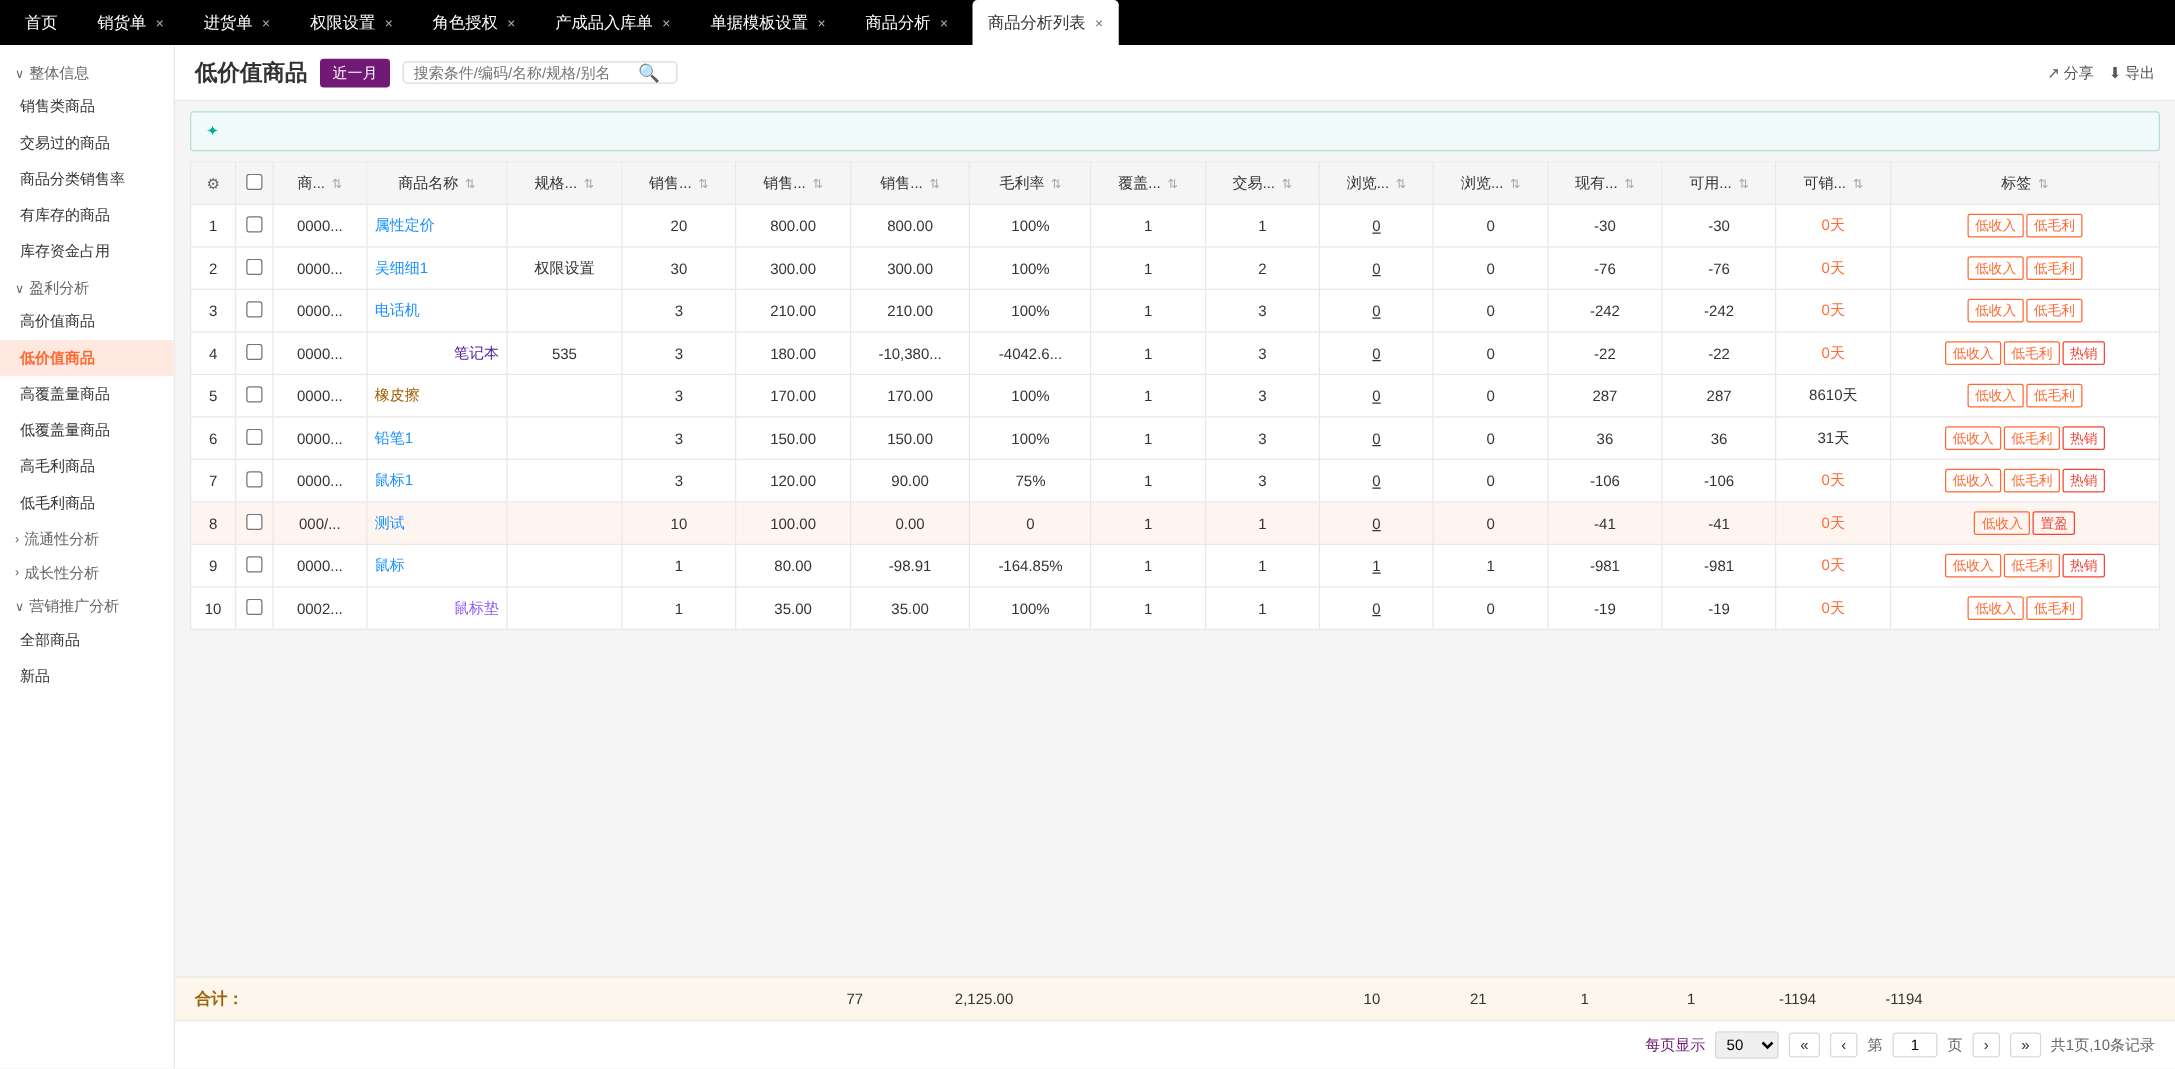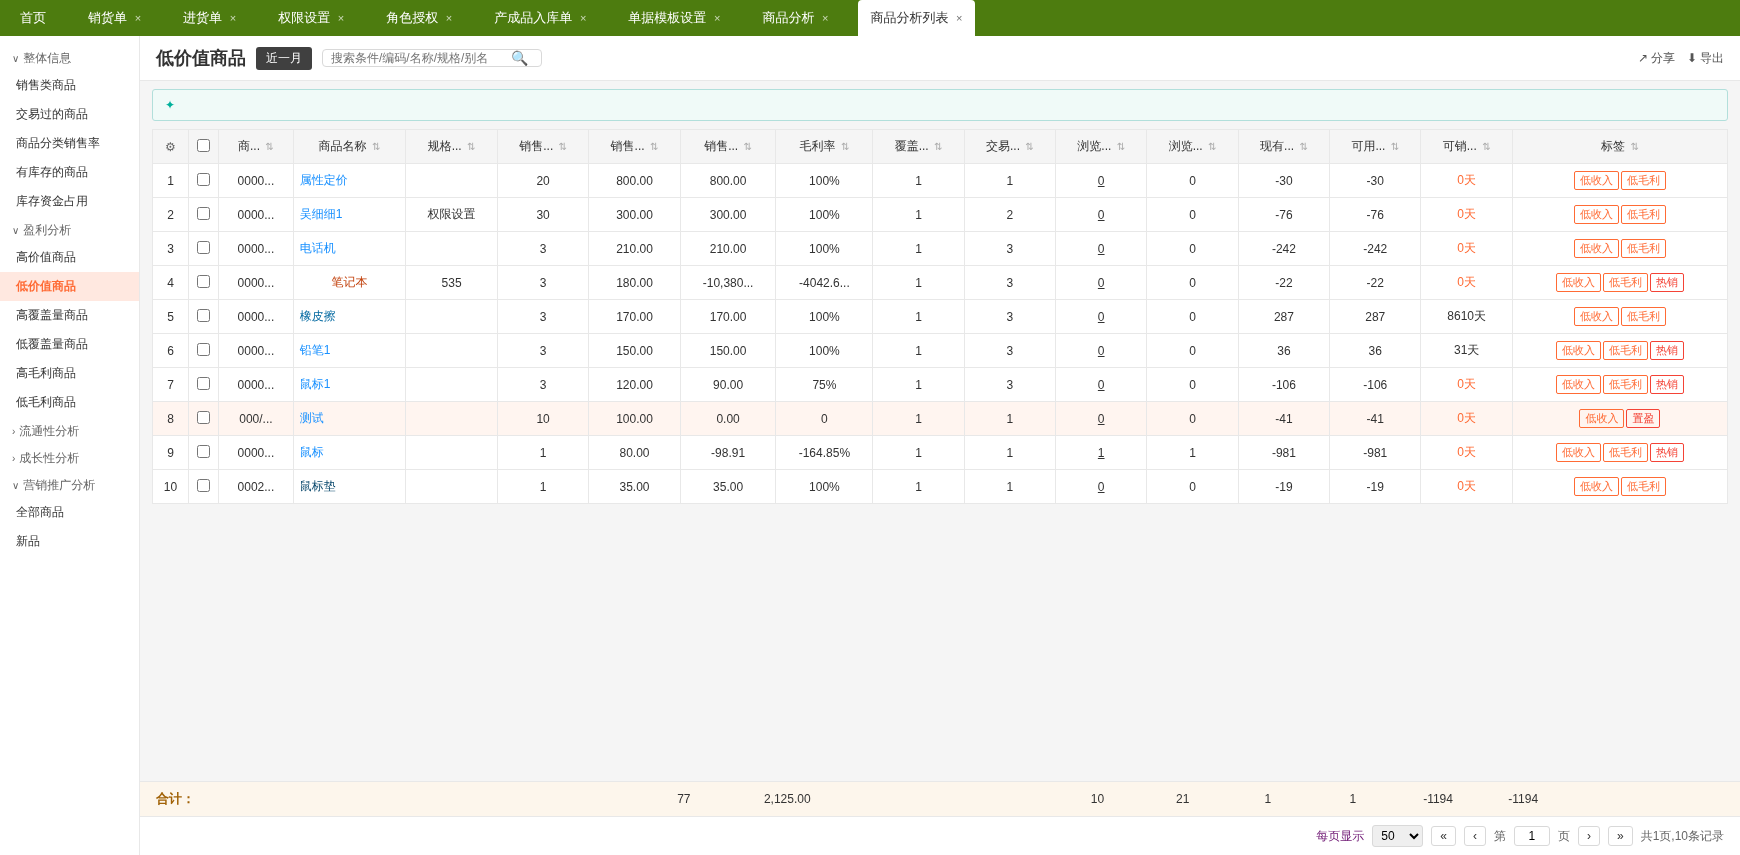--- a/index.html
+++ b/index.html
@@ -1,40 +1,40 @@
 <!DOCTYPE html>
 <html><head>
   <meta charset="utf-8">
   <style>
     * { box-sizing: border-box; margin: 0; padding: 0; }
     body { font-family: 'Microsoft YaHei', Arial, sans-serif; font-size: 12px; background: #f5f5f5; color: #333; height: 855px; overflow: hidden; display: flex; flex-direction: column; }
 
     
-    .top-nav { background: #4d7c0f; display: flex; align-items: center; height: 36px; padding: 0 8px; gap: 18px; flex-shrink: 0; }
+    .top-nav { background: #000000; display: flex; align-items: center; height: 36px; padding: 0 8px; gap: 8px; flex-shrink: 0; }
     .nav-item { color: #fff; padding: 0 12px; height: 36px; line-height: 36px; cursor: pointer; font-size: 13px; white-space: nowrap; }
     .nav-item.active { background: #fff; color: #333; border-radius: 4px 4px 0 0; }
     .nav-item .close-x { margin-left: 4px; opacity: 0.7; font-size: 11px; }
 
     
     .main-layout { display: flex; flex: 1; overflow: hidden; }
 
     
     .sidebar { width: 140px; background: #fff; border-right: 1px solid #e8e8e8; overflow-y: auto; flex-shrink: 0; padding: 8px 0; }
     .sidebar-group-title { font-size: 12px; color: #666; padding: 6px 12px 4px; display: flex; align-items: center; gap: 4px; }
     .sidebar-group-title .collapse-icon { font-size: 10px; cursor: pointer; }
     .sidebar-item { padding: 6px 16px; cursor: pointer; color: #333; font-size: 12px; }
     .sidebar-item.active { background: #ffe8e0; color: #ff6b35; font-weight: bold; }
 
     
     .content-area { flex: 1; display: flex; flex-direction: column; overflow: hidden; background: #f5f5f5; }
 
     
     .page-header { background: #fff; padding: 10px 16px; display: flex; align-items: center; gap: 10px; border-bottom: 1px solid #e8e8e8; flex-shrink: 0; }
     .page-title { font-size: 18px; font-weight: bold; color: #333; }
-    .date-filter-btn { background: #404040; color: #fff; border: none; border-radius: 3px; padding: 3px 10px; font-size: 12px; cursor: pointer; }
+    .date-filter-btn { background: #701a75; color: #fff; border: none; border-radius: 3px; padding: 3px 10px; font-size: 12px; cursor: pointer; }
     .search-box { display: flex; align-items: center; border: 1px solid #d9d9d9; border-radius: 4px; padding: 0 8px; background: #fff; flex: 0 0 220px; }
     .search-box input { border: none; outline: none; font-size: 12px; width: 180px; color: #999; }
     .search-icon { color: #ff6b35; font-size: 14px; cursor: pointer; }
     .header-actions { margin-left: auto; display: flex; gap: 12px; }
     .action-btn { color: #555; font-size: 12px; cursor: pointer; display: flex; align-items: center; gap: 3px; }
 
     
     .info-bar { background: #f0faf8; border: 1px solid #b2dfdb; margin: 8px 12px; padding: 8px 12px; border-radius: 3px; font-size: 12px; color: #555; display: flex; align-items: center; gap: 6px; flex-shrink: 0; }
     .info-icon { color: #00b09b; }
 
@@ -233,40 +233,40 @@
     <td>0</td>
     <td>-242</td>
     <td>-242</td>
     <td class="days-0">0天</td>
     <td><span class="tag tag-orange">低收入</span><span class="tag tag-orange">低毛利</span></td>
   </tr>
             <tr>
     <td>4</td>
     <td><input type="checkbox" style=""></td>
     <td>0000...</td>
-    <td style="text-align:center;cursor:pointer;color:#c2410c;">笔记本</td>
+    <td style="text-align:right;cursor:pointer;color:#4c1d95;">笔记本</td>
     <td>535</td>
     <td>3</td>
     <td>180.00</td>
     <td>-10,380...</td>
     <td>-4042.6...</td>
     <td>1</td>
     <td>3</td>
     <td><span class="underline">0</span></td>
     <td>0</td>
     <td>-22</td>
     <td>-22</td>
     <td class="days-0">0天</td>
     <td><span class="tag tag-orange">低收入</span><span class="tag tag-orange">低毛利</span><span class="tag tag-red">热销</span></td>
   </tr>
             <tr>
     <td>5</td>
     <td><input type="checkbox" style=""></td>
     <td>0000...</td>
-    <td style="text-align:left;cursor:pointer;color:#0369a1;">橡皮擦</td>
+    <td style="text-align:left;cursor:pointer;color:#a16207;">橡皮擦</td>
     <td></td>
     <td>3</td>
     <td>170.00</td>
     <td>170.00</td>
     <td>100%</td>
     <td>1</td>
     <td>3</td>
     <td><span class="underline">0</span></td>
     <td>0</td>
     <td>287</td>
@@ -347,21 +347,21 @@
     <td>1</td>
     <td>-981</td>
     <td>-981</td>
     <td class="days-0">0天</td>
     <td><span class="tag tag-orange">低收入</span><span class="tag tag-orange">低毛利</span><span class="tag tag-red">热销</span></td>
   </tr>
             <tr>
     <td>10</td>
     <td><input type="checkbox" style=""></td>
     <td>0002...</td>
-    <td style="text-align:left;cursor:pointer;color:#0c4a6e;margin-top:48px;">鼠标垫</td>
+    <td style="text-align:right;cursor:pointer;color:#8b5cf6;margin-top:48px;">鼠标垫</td>
     <td></td>
     <td>1</td>
     <td>35.00</td>
     <td>35.00</td>
     <td>100%</td>
     <td>1</td>
     <td>1</td>
     <td><span class="underline">0</span></td>
     <td>0</td>
     <td>-19</td>

